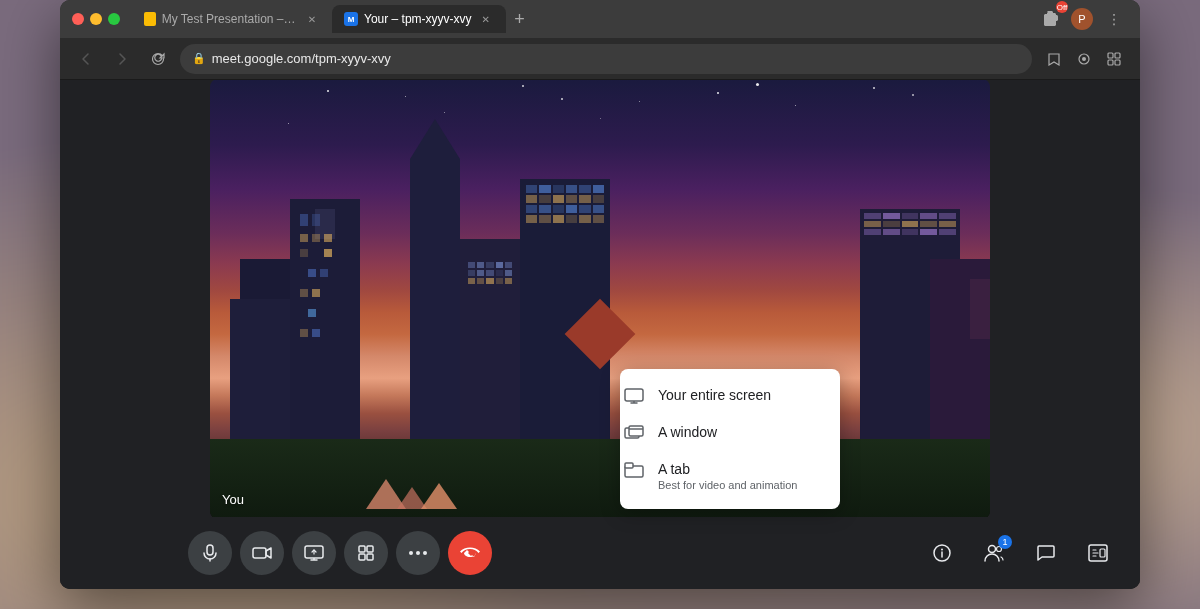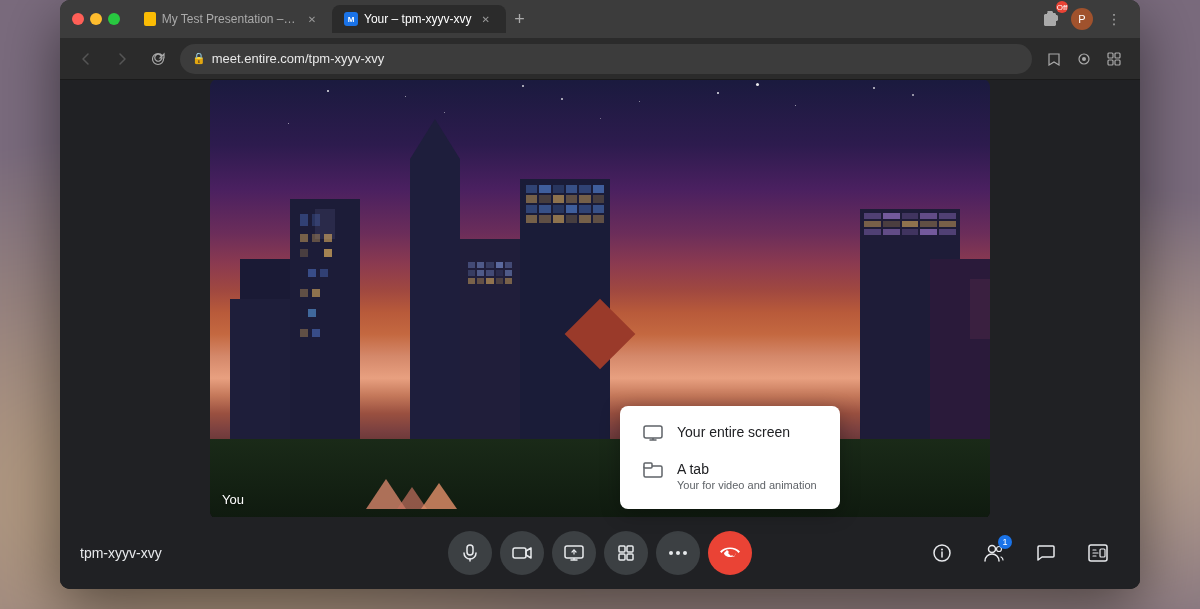--- a/index.html
+++ b/index.html
@@ -374,21 +374,21 @@
       padding: 8px 20px 4px;
       font-size: 16px;
       font-weight: 500;
       color: #202124;
     }
 
     .present-item {
       display: flex;
       align-items: flex-start;
       gap: 14px;
-      padding: 10px 23px;
+      padding: 10px 4px;
       cursor: pointer;
     }
 
     .present-item-icon {
       color: #5f6368;
       font-size: 18px;
       margin-top: 1px;
       flex-shrink: 0;
     }
 
@@ -497,21 +497,21 @@
         </svg>
     </div>
     <div class="nav-btn">
       <svg width="16" height="16" viewBox="0 0 16 16" fill="none">
           <path d="M13.5 8A5.5 5.5 0 1 1 8 2.5c1.8 0 3.4.86 4.4 2.2L14 3v4h-4l1.5-1.5A3.5 3.5 0 1 0 11.5 8" stroke="#aaa" stroke-width="1.2" fill="none" stroke-linecap="round"></path>
         </svg>
     </div>
 
     <div class="address-bar-content">
       <span class="lock-icon">🔒</span>
-      <span style="color:#e8e8e8;font-size:13px;">meet.entire.com/tpm-xyyv-xvy</span>
+      <span style="color:#e8e8e8;font-size:13px;">meet.google.com/tpm-xyyv-xvy</span>
     </div>
 
     <div style="display:flex;align-items:center;gap:2px;">
       <div class="toolbar-btn">
         <svg width="14" height="14" viewBox="0 0 14 14" fill="none">
             <path d="M2 2h10v11l-5-3-5 3V2z" stroke="#aaa" stroke-width="1.2"></path>
           </svg>
       </div>
       <div class="toolbar-btn">
         <svg width="14" height="14" viewBox="0 0 14 14" fill="none">
@@ -678,39 +678,48 @@
             <rect x="1" y="1" width="18" height="12" rx="2" stroke="#5f6368" stroke-width="1.5"></rect>
             <path d="M7 15h6" stroke="#5f6368" stroke-width="1.5" stroke-linecap="round"></path>
             <path d="M10 13v2" stroke="#5f6368" stroke-width="1.5"></path>
           </svg>
         </div>
         <div class="present-item-text">
           <span class="present-item-label">Your entire screen</span>
         </div>
       </div>
 
+      <div class="present-item">
+        <div class="present-item-icon">
+          <svg width="20" height="16" viewBox="0 0 20 16" fill="none">
+            <rect x="1" y="3" width="14" height="10" rx="1.5" stroke="#5f6368" stroke-width="1.5"></rect>
+            <rect x="5" y="1" width="14" height="10" rx="1.5" stroke="#5f6368" stroke-width="1.5" fill="white"></rect>
+            <path d="M5 4h14" stroke="#5f6368" stroke-width="1.5"></path>
+          </svg>
+        </div>
+        <div class="present-item-text">
+          <span class="present-item-label">A window</span>
+        </div>
+      </div>
 
       <div class="present-item">
         <div class="present-item-icon">
           <svg width="20" height="16" viewBox="0 0 20 16" fill="none">
             <rect x="1" y="4" width="18" height="11" rx="1.5" stroke="#5f6368" stroke-width="1.5"></rect>
             <rect x="1" y="1" width="8" height="5" rx="1" stroke="#5f6368" stroke-width="1.5" fill="white"></rect>
           </svg>
         </div>
         <div class="present-item-text">
           <span class="present-item-label">A tab</span>
-          <span class="present-item-sublabel">Your for video and animation</span>
+          <span class="present-item-sublabel">Best for video and animation</span>
         </div>
       </div>
     </div>
 
     <div class="bottom-toolbar">
-      <div class="toolbar-left">
-        <span class="meeting-code">tpm-xyyv-xvy</span>
-      </div>
 
       <div class="toolbar-center">
 
         <div class="ctrl-btn">
           <svg width="18" height="18" viewBox="0 0 18 18" fill="none">
             <rect x="6" y="1" width="6" height="10" rx="3" stroke="#e8eaed" stroke-width="1.5"></rect>
             <path d="M3 9c0 3.31 2.69 6 6 6s6-2.69 6-6" stroke="#e8eaed" stroke-width="1.5" fill="none" stroke-linecap="round"></path>
             <path d="M9 15v2" stroke="#e8eaed" stroke-width="1.5" stroke-linecap="round"></path>
           </svg>
         </div>

